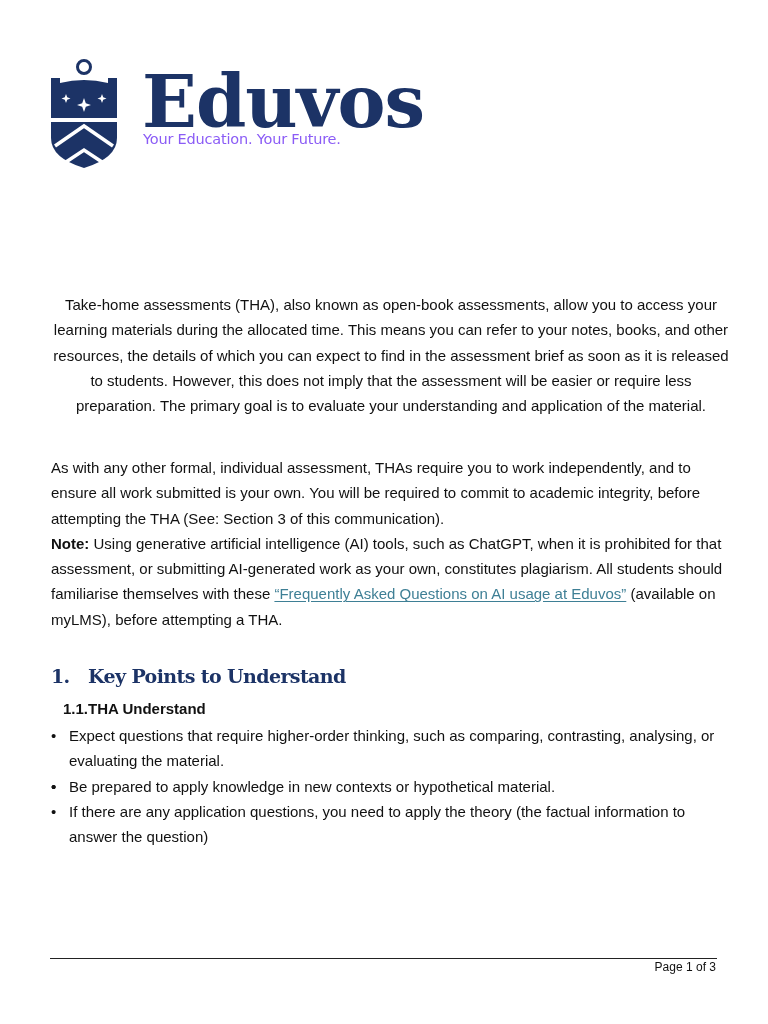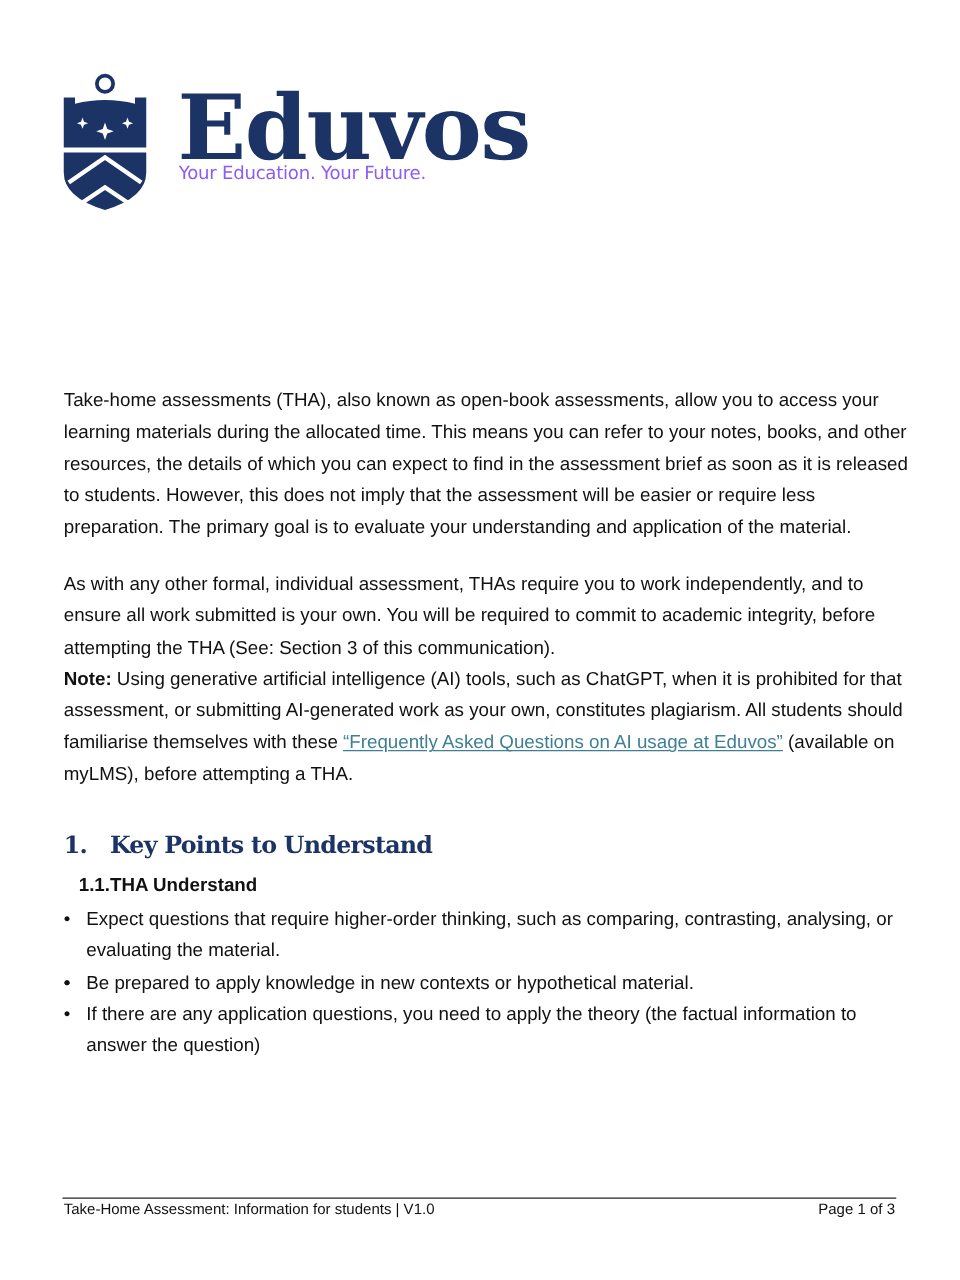--- a/index.html
+++ b/index.html
@@ -76,21 +76,21 @@
       left: 51px;
       width: 680px;
       font-family: "Liberation Sans", sans-serif;
       font-size: 15px;
       line-height: 25.3px;
       color: #111111;
     }
     .body-block p {
       margin: 0;
     }
-    .intro { top: 308px; }
+    .intro { top: 292px; text-align: center; }
     .integrity { top: 455px; }
     .note-label { font-weight: bold; }
     .link {
       color: #3e7f95;
       text-decoration: underline;
       text-underline-offset: 2px;
       margin-top: 48px;
     }
     
     .section-heading {
@@ -227,16 +227,15 @@
       <span class="bullet">•</span>
       <span>Be prepared to apply knowledge in new contexts or hypothetical material.</span>
     </li>
     <li>
       <span class="bullet">•</span>
       <span>If there are any application questions, you need to apply the theory (the factual information to answer the question)</span>
     </li>
   </ul>
 
   <div class="footer-rule"></div>
-  <div class="footer-left">Take-Home Assessment: Information for students | V1.0</div>
   <div class="footer-right">Page 1 of 3</div>
 
 </div>
 
 </body></html>

